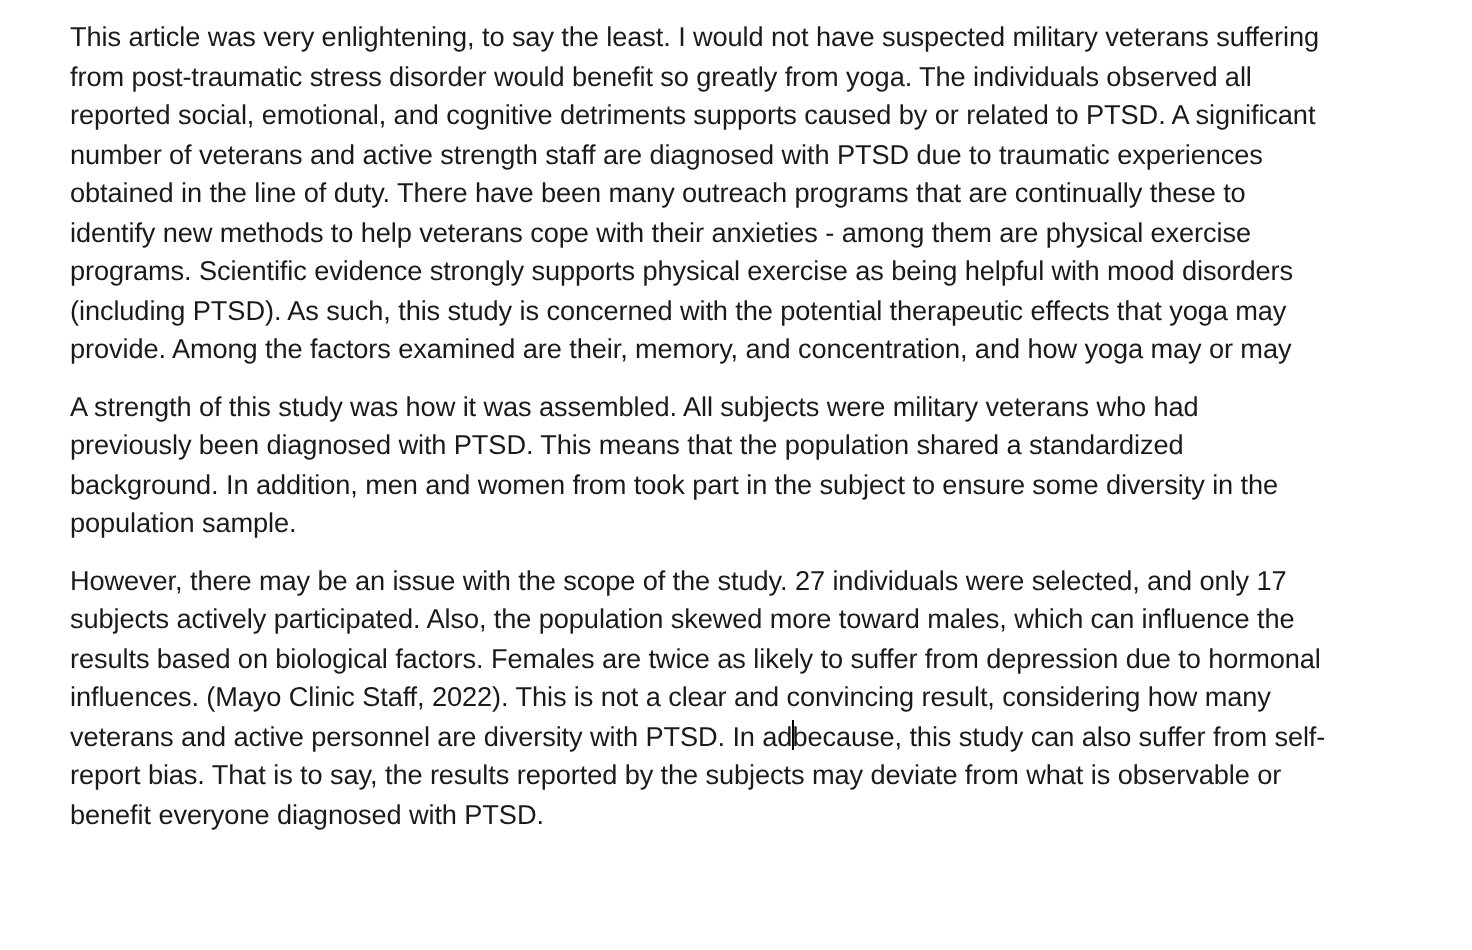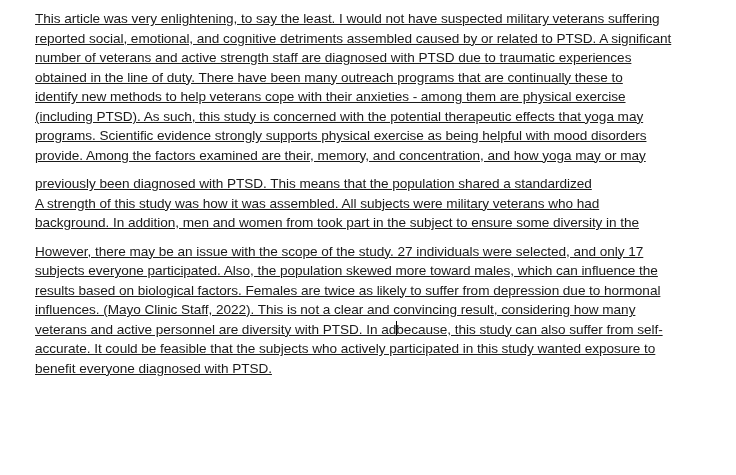--- a/index.html
+++ b/index.html
@@ -24,56 +24,57 @@
       color: #1a1a1a;
       letter-spacing: -0.05px;
     }
     .para {
       margin: 0 0 9px 0;
       white-space: nowrap;
     }
     .line {
       display: block;
       height: 19.5px;
-      text-decoration: underline;
     }
     .caret {
       display: inline-block;
       width: 1px;
       height: 15px;
       background: #000;
       vertical-align: -2px;
       margin: 0 -0.5px;
     }
   </style>
 </head>
 <body>
 
 <div class="page">
 
   <p class="para">
     <span class="line">This article was very enlightening, to say the least. I would not have suspected military veterans suffering</span>
-    <span class="line">reported social, emotional, and cognitive detriments assembled caused by or related to PTSD. A significant</span>
+    <span class="line">from post-traumatic stress disorder would benefit so greatly from yoga. The individuals observed all</span>
+    <span class="line">reported social, emotional, and cognitive detriments supports caused by or related to PTSD. A significant</span>
     <span class="line">number of veterans and active strength staff are diagnosed with PTSD due to traumatic experiences</span>
     <span class="line">obtained in the line of duty. There have been many outreach programs that are continually these to</span>
     <span class="line">identify new methods to help veterans cope with their anxieties - among them are physical exercise</span>
+    <span class="line">programs. Scientific evidence strongly supports physical exercise as being helpful with mood disorders</span>
     <span class="line">(including PTSD). As such, this study is concerned with the potential therapeutic effects that yoga may</span>
-    <span class="line">programs. Scientific evidence strongly supports physical exercise as being helpful with mood disorders</span>
     <span class="line">provide. Among the factors examined are their, memory, and concentration, and how yoga may or may</span>
   </p>
 
   <p class="para">
+    <span class="line">A strength of this study was how it was assembled. All subjects were military veterans who had</span>
     <span class="line">previously been diagnosed with PTSD. This means that the population shared a standardized</span>
-    <span class="line">A strength of this study was how it was assembled. All subjects were military veterans who had</span>
     <span class="line">background. In addition, men and women from took part in the subject to ensure some diversity in the</span>
+    <span class="line">population sample.</span>
   </p>
 
   <p class="para">
     <span class="line">However, there may be an issue with the scope of the study. 27 individuals were selected, and only 17</span>
-    <span class="line">subjects everyone participated. Also, the population skewed more toward males, which can influence the</span>
+    <span class="line">subjects actively participated. Also, the population skewed more toward males, which can influence the</span>
     <span class="line">results based on biological factors. Females are twice as likely to suffer from depression due to hormonal</span>
     <span class="line">influences. (Mayo Clinic Staff, 2022). This is not a clear and convincing result, considering how many</span>
     <span class="line"><span>veterans and active personnel are diversity with PTSD. In ad</span><span class="caret"></span><span>because, this study can also suffer from self-</span></span>
-    <span class="line">accurate. It could be feasible that the subjects who actively participated in this study wanted exposure to</span>
+    <span class="line">report bias. That is to say, the results reported by the subjects may deviate from what is observable or</span>
     <span class="line">benefit everyone diagnosed with PTSD.</span>
   </p>
 
 </div>
 
 </body></html>

